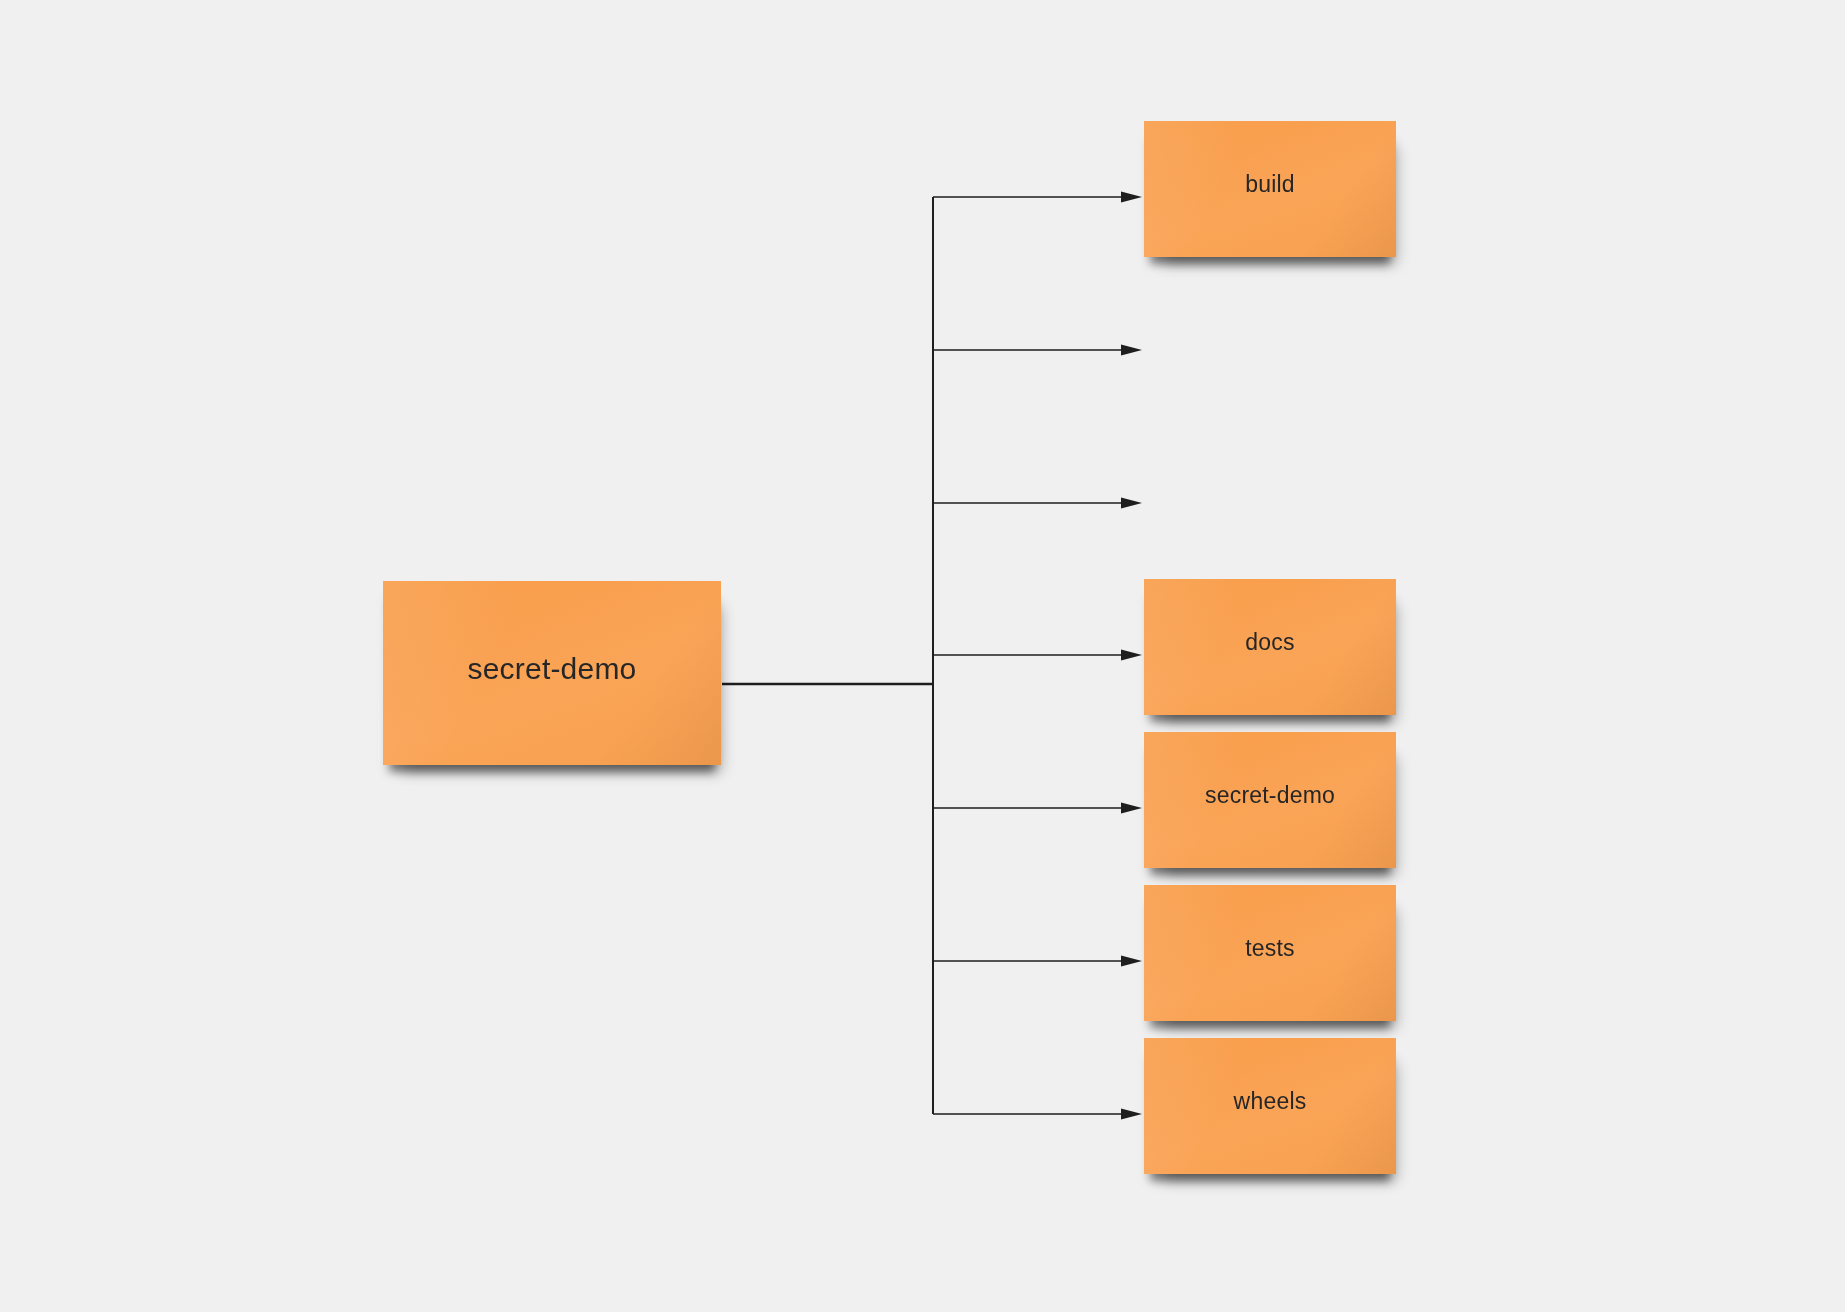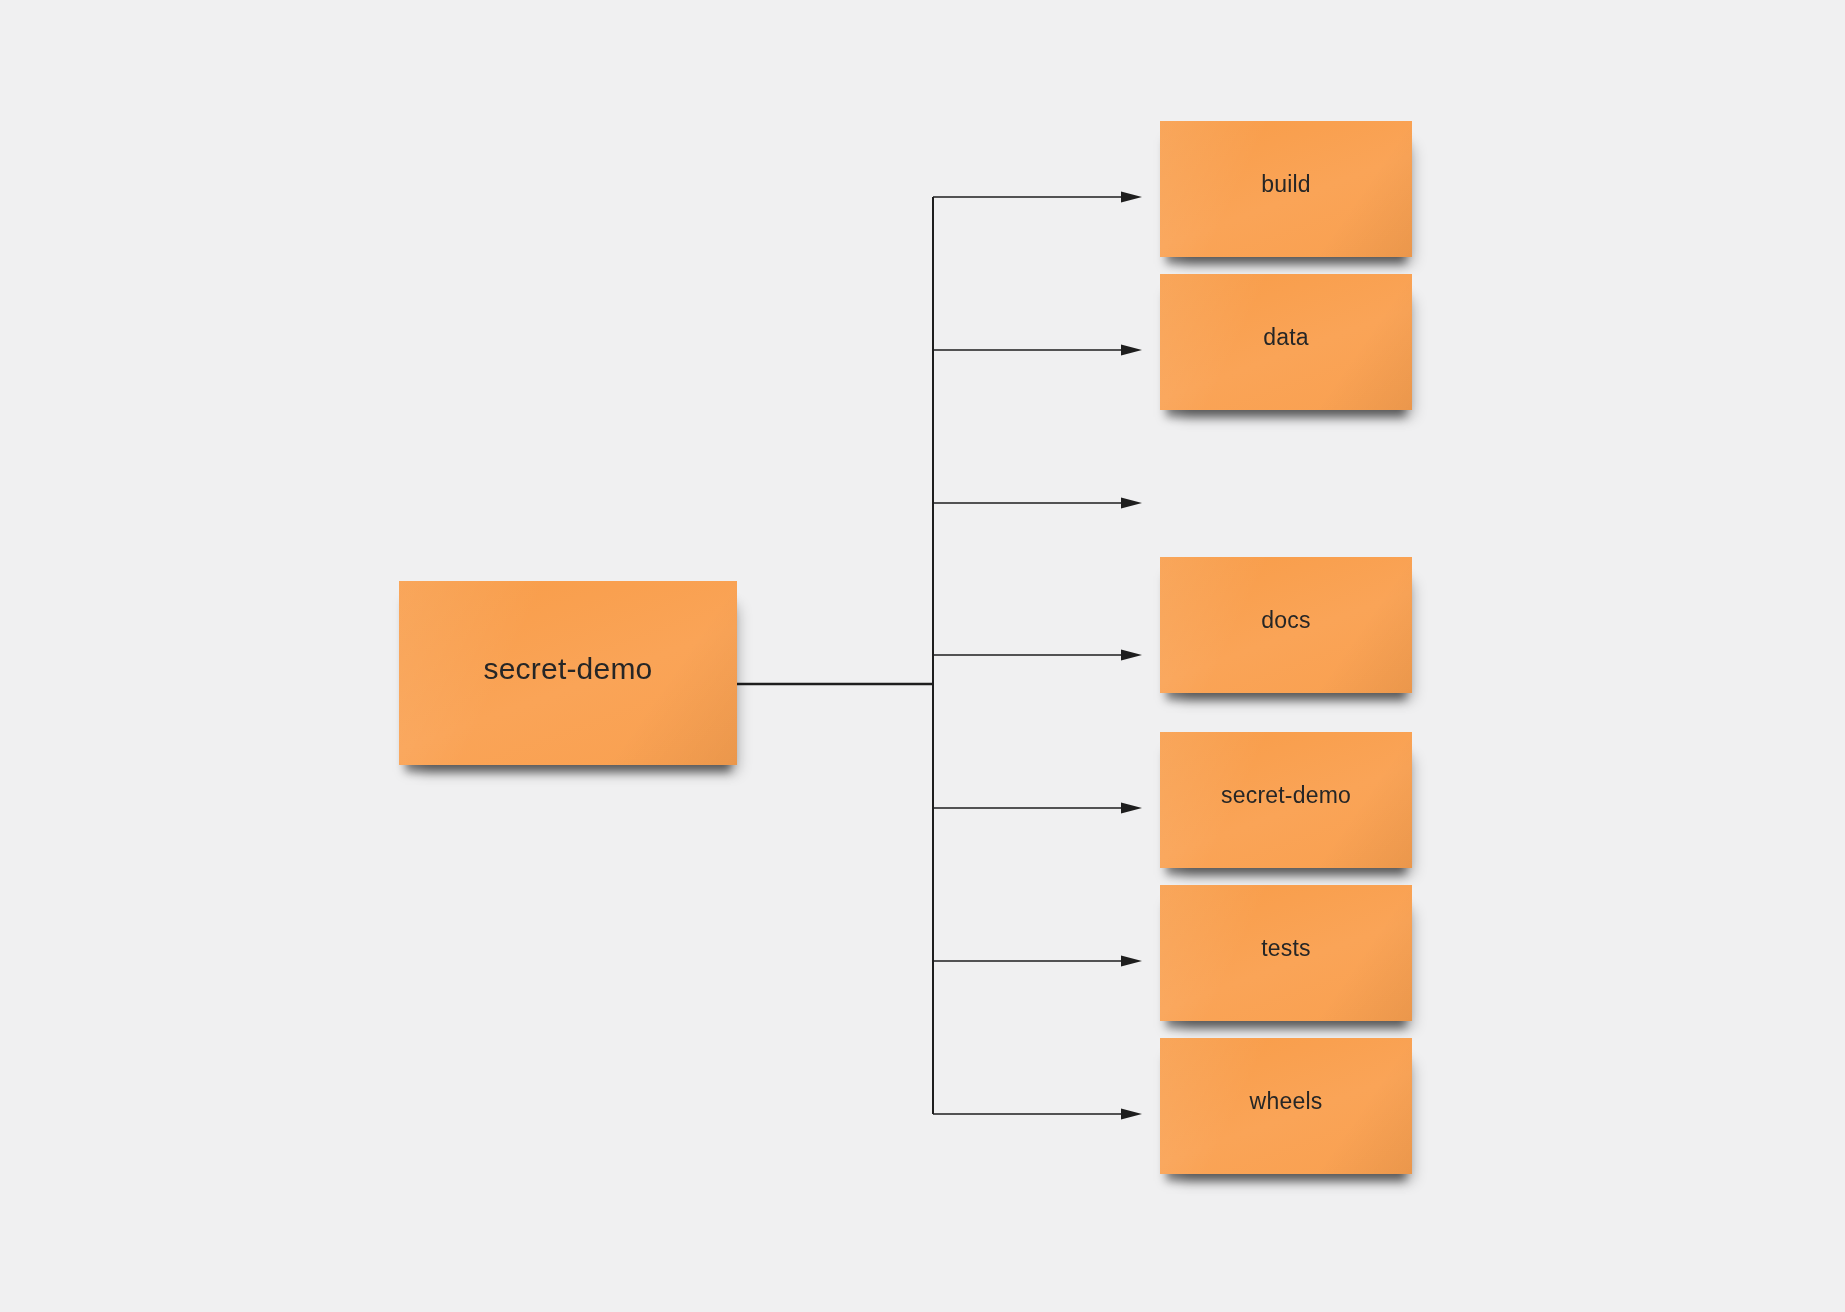--- a/index.html
+++ b/index.html
@@ -49,21 +49,20 @@
       linear-gradient(305deg, rgba(0,0,0,0.06), rgba(0,0,0,0) 28%),
       linear-gradient(160deg, #f89c48 0%, #faa457 55%, var(--note, #f9a050) 100%);
     box-shadow:
       0 13px 9px -6px rgba(0,0,0,0.50),
       10px 16px 14px -10px rgba(0,0,0,0.30);
     display: flex;
     align-items: center;
     justify-content: center;
     color: var(--text, #262626);
     cursor: default;
-    margin-left: 16px;
   }
   .note-root {
     left: 383px;
     top: 581px;
     width: 338px;
     height: 184px;
     font-size: 30px;
   }
   .note-child {
     left: 1144px;
@@ -118,24 +117,21 @@
     </g>
   </svg>
 
   <div class="note note-root">
     <span class="note-label">secret-demo</span>
   </div>
 
   <div class="note note-child" style="top:121px">
     <span class="note-label">build</span>
   </div>
-  <div class="note note-child" style="top:274px">
-    <span class="note-label">data</span>
-  </div>
-  <div class="note note-child" style="top:557px">
+  <div class="note note-child" style="top:579px">
     <span class="note-label">docs</span>
   </div>
   <div class="note note-child" style="top:732px">
     <span class="note-label">secret-demo</span>
   </div>
   <div class="note note-child" style="top:885px">
     <span class="note-label">tests</span>
   </div>
   <div class="note note-child" style="top:1038px">
     <span class="note-label">wheels</span>

